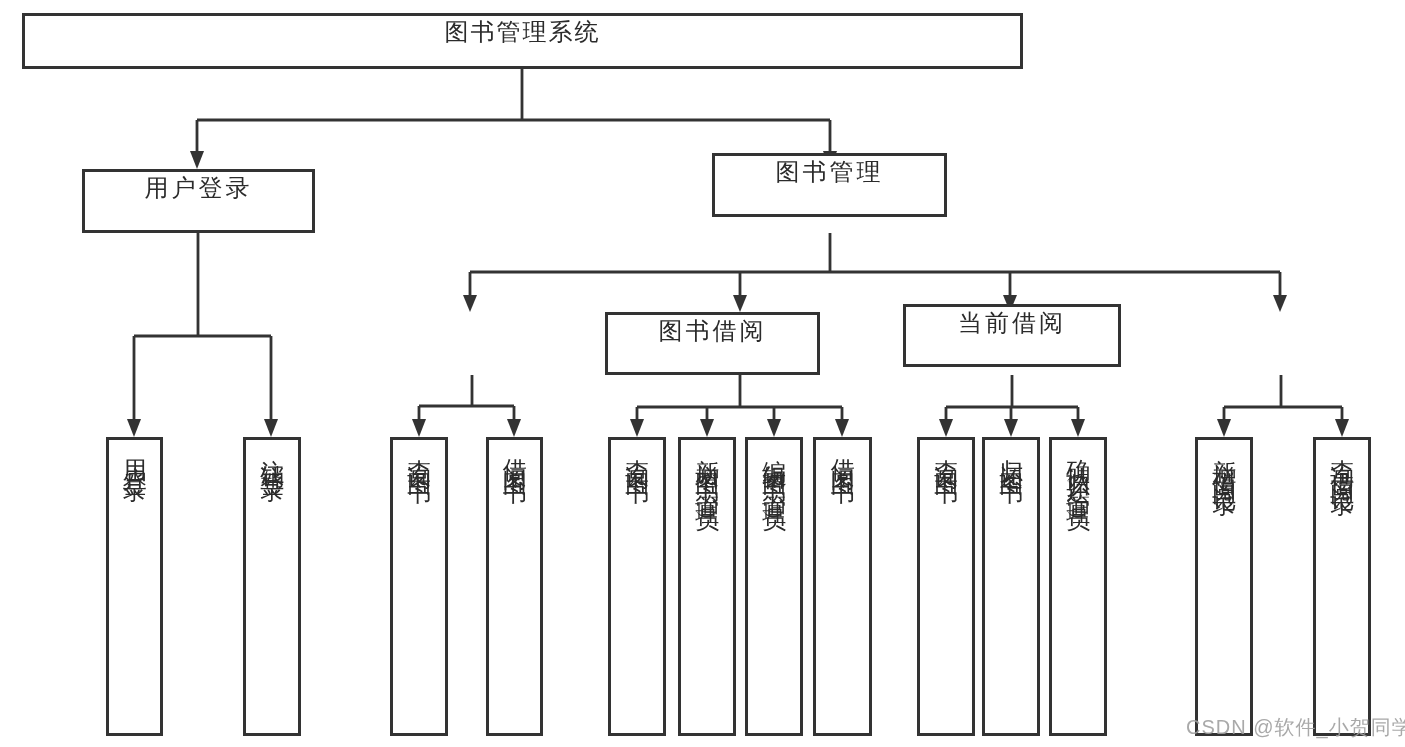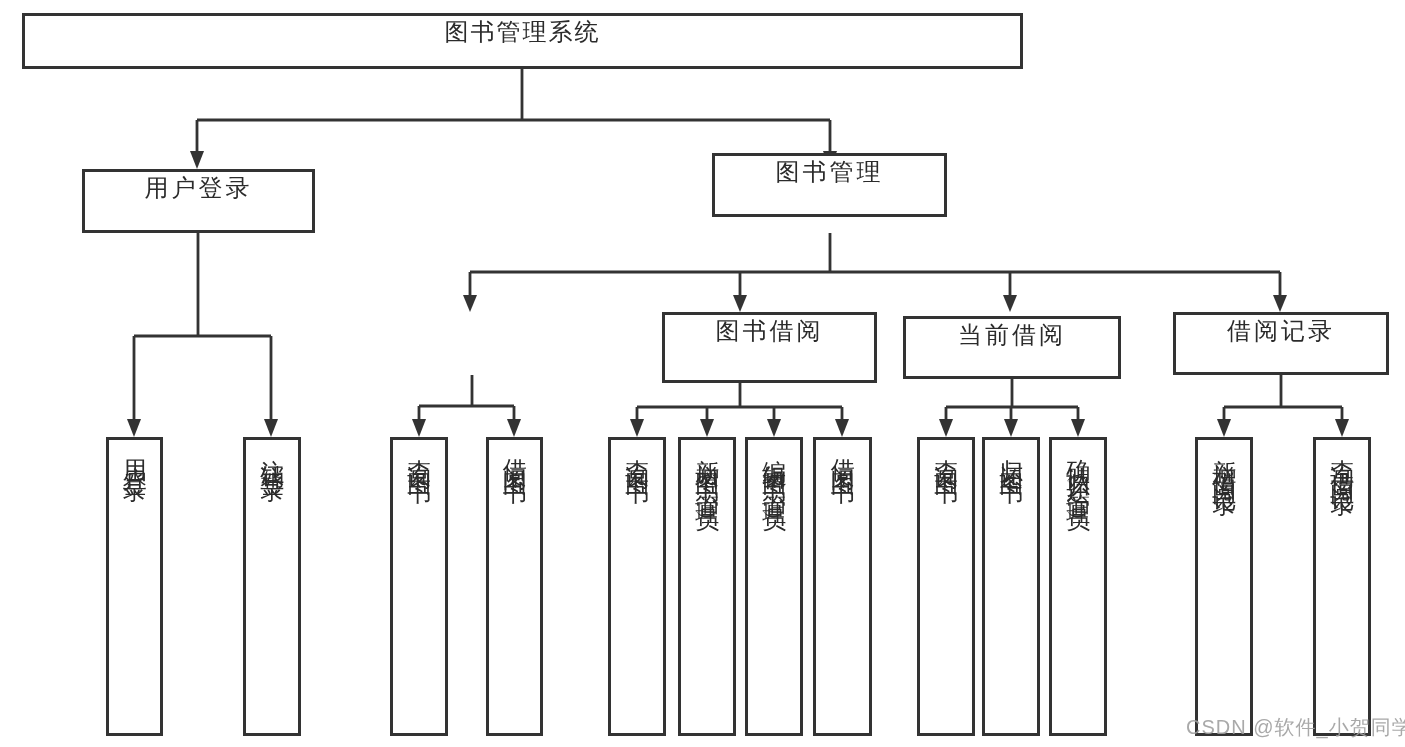--- a/index.html
+++ b/index.html
@@ -91,28 +91,25 @@
     <span class="h-label">图书管理系统</span>
   </div>
 
   <div class="node" style="left:82px;top:169px;width:233px;height:64px">
     <span class="h-label">用户登录</span>
   </div>
   <div class="node" style="left:712px;top:153px;width:235px;height:64px">
     <span class="h-label">图书管理</span>
   </div>
 
-  <div class="node" style="left:662px;top:312px;width:215px;height:71px">
+  <div class="node" style="left:605px;top:312px;width:215px;height:63px">
     <span class="h-label">图书借阅</span>
   </div>
-  <div class="node" style="left:903px;top:316px;width:218px;height:63px">
+  <div class="node" style="left:903px;top:304px;width:218px;height:63px">
     <span class="h-label">当前借阅</span>
-  </div>
-  <div class="node" style="left:1173px;top:312px;width:216px;height:63px">
-    <span class="h-label">借阅记录</span>
   </div>
 
   <div class="node leaf" style="left:106px;top:437px;width:57px;height:299px">
     <span>用户登录</span>
   </div>
   <div class="node leaf" style="left:243px;top:437px;width:58px;height:299px">
     <span>注销登录</span>
   </div>
 
   <div class="node leaf" style="left:390px;top:437px;width:58px;height:299px">

